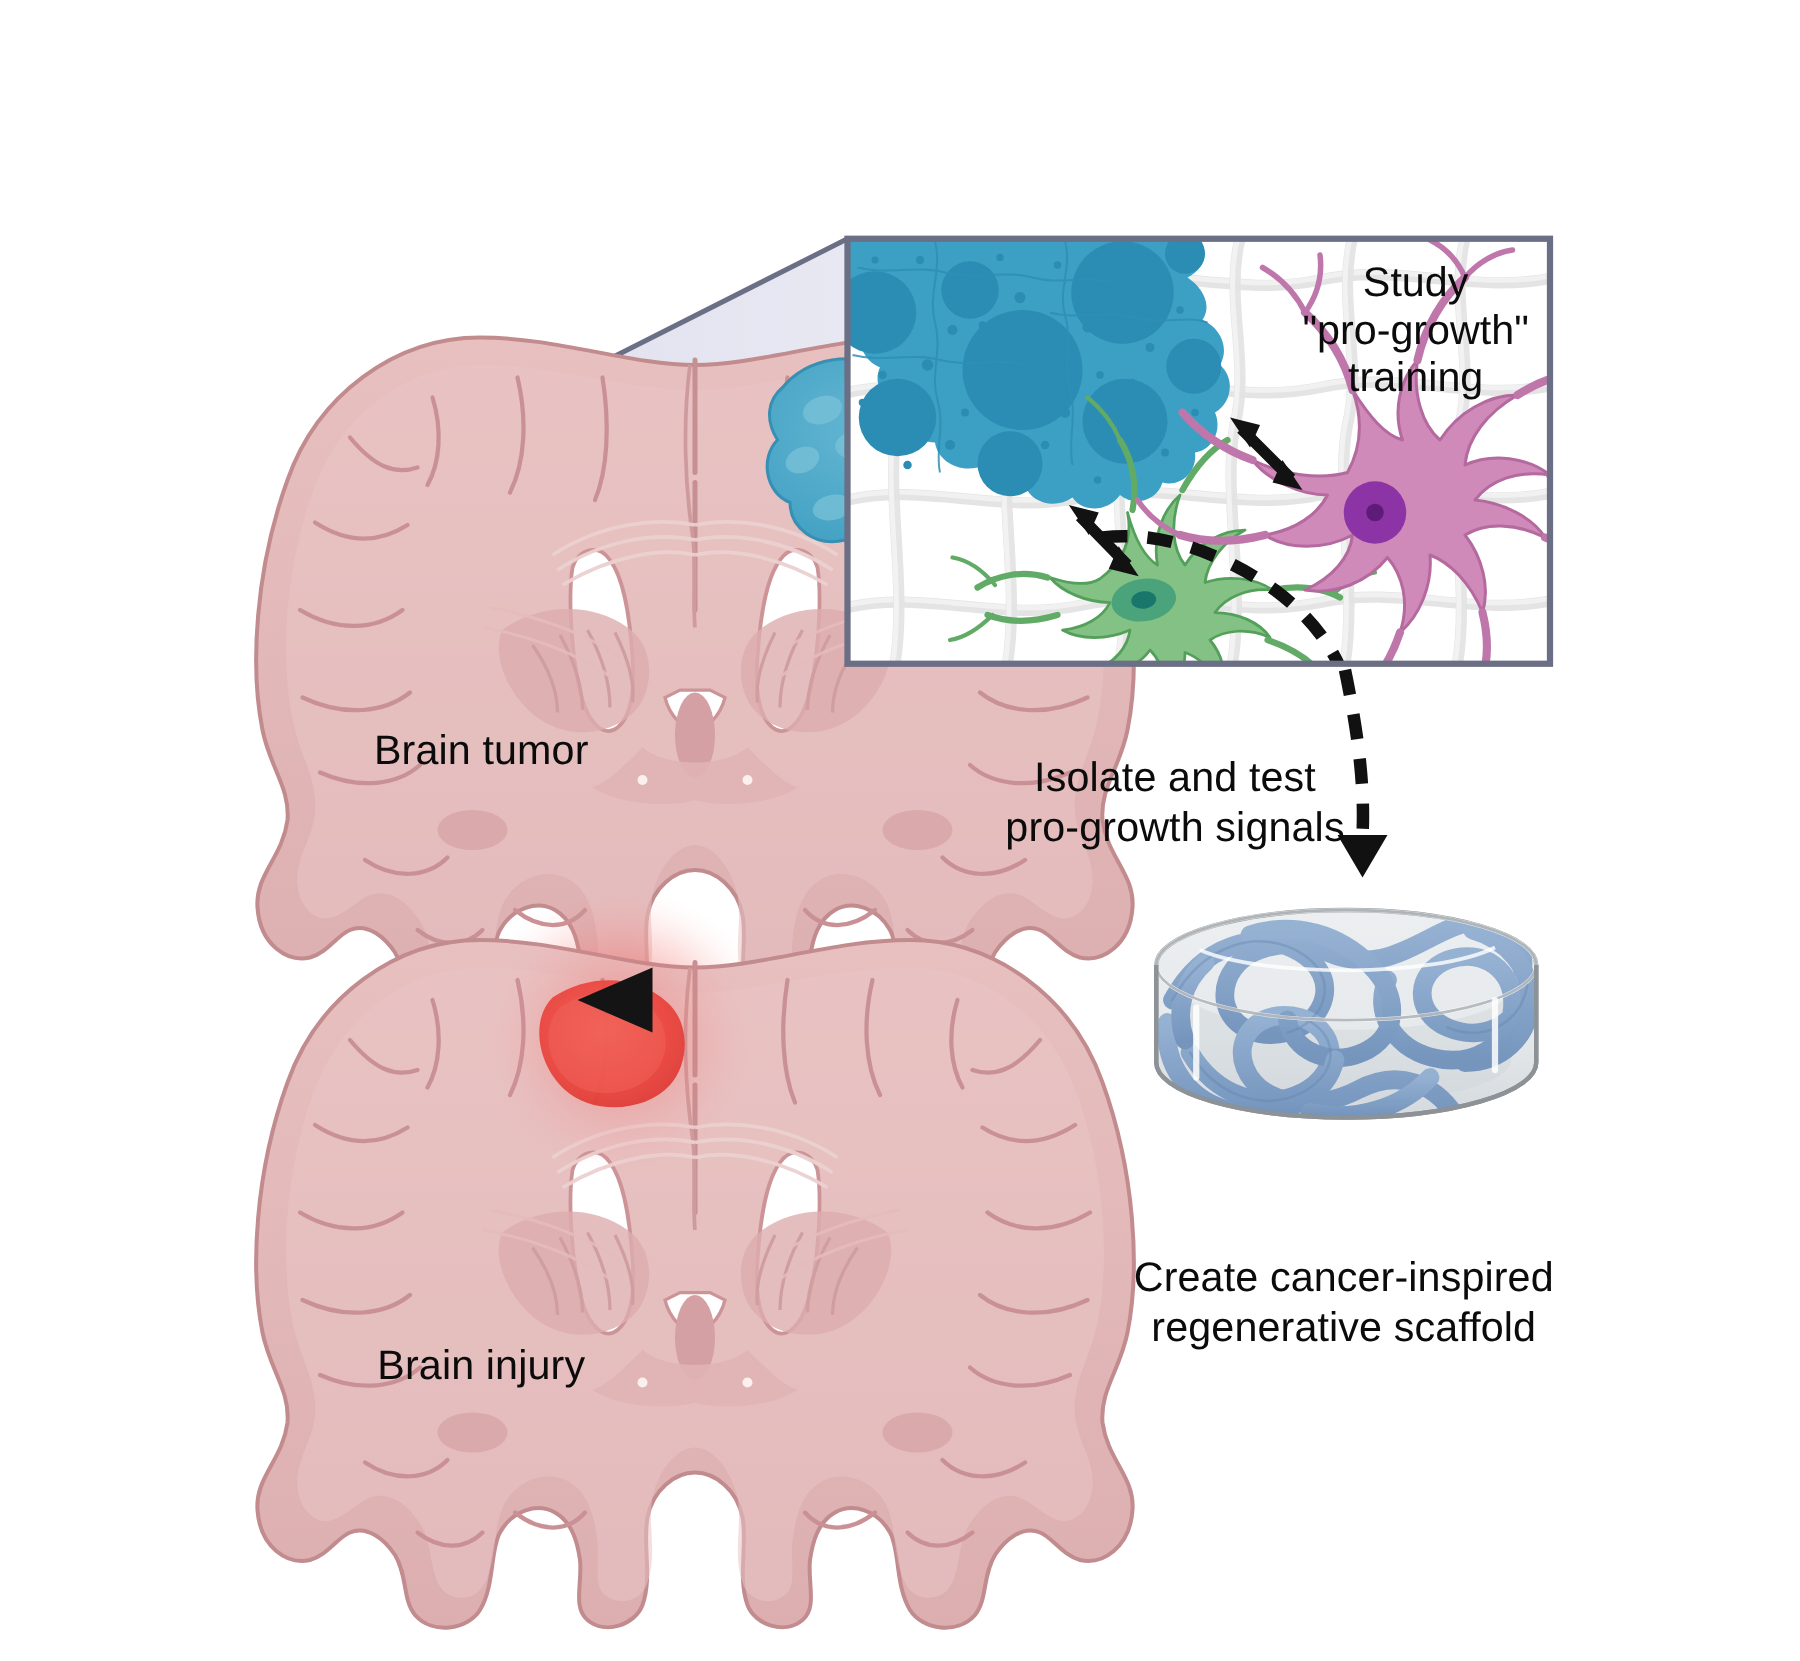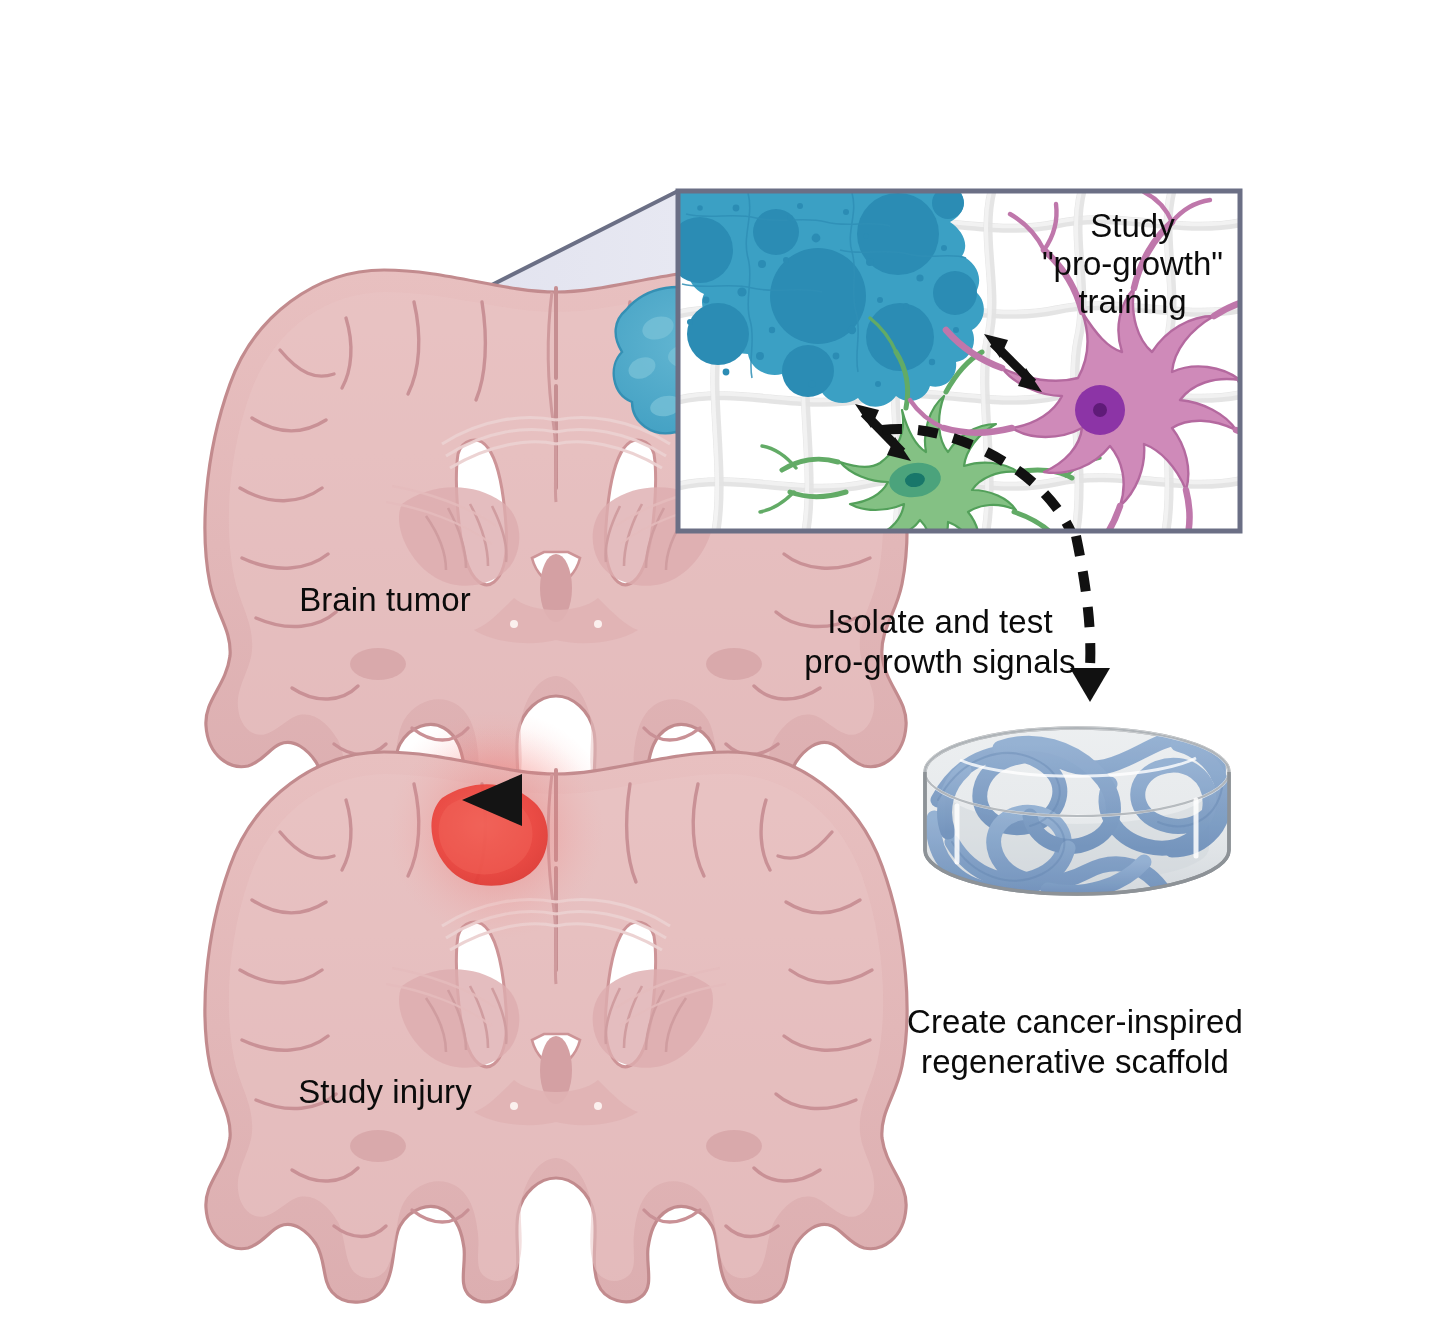--- a/index.html
+++ b/index.html
@@ -592,21 +592,21 @@
   </g>
 
   <g>
     <line x1="908" y1="800" x2="510" y2="800" stroke="url(#gSolidArrow)" stroke-width="7"></line>
     <polygon points="462,800 522,774 522,826" fill="#141414"></polygon>
   </g>
 </svg>
 
 <div class="lbl" id="lbl-brain-tumor">Brain tumor</div>
 
-<div class="lbl" id="lbl-brain-injury">Study injury</div>
+<div class="lbl" id="lbl-brain-injury">Brain injury</div>
 
 <div class="lbl" id="lbl-isolate">Isolate and test
 pro-growth signals</div>
 
 <div class="lbl" id="lbl-scaffold">Create cancer-inspired
 regenerative scaffold</div>
 
 <div class="boxlabel">Study
 "pro-growth"
 training</div>

